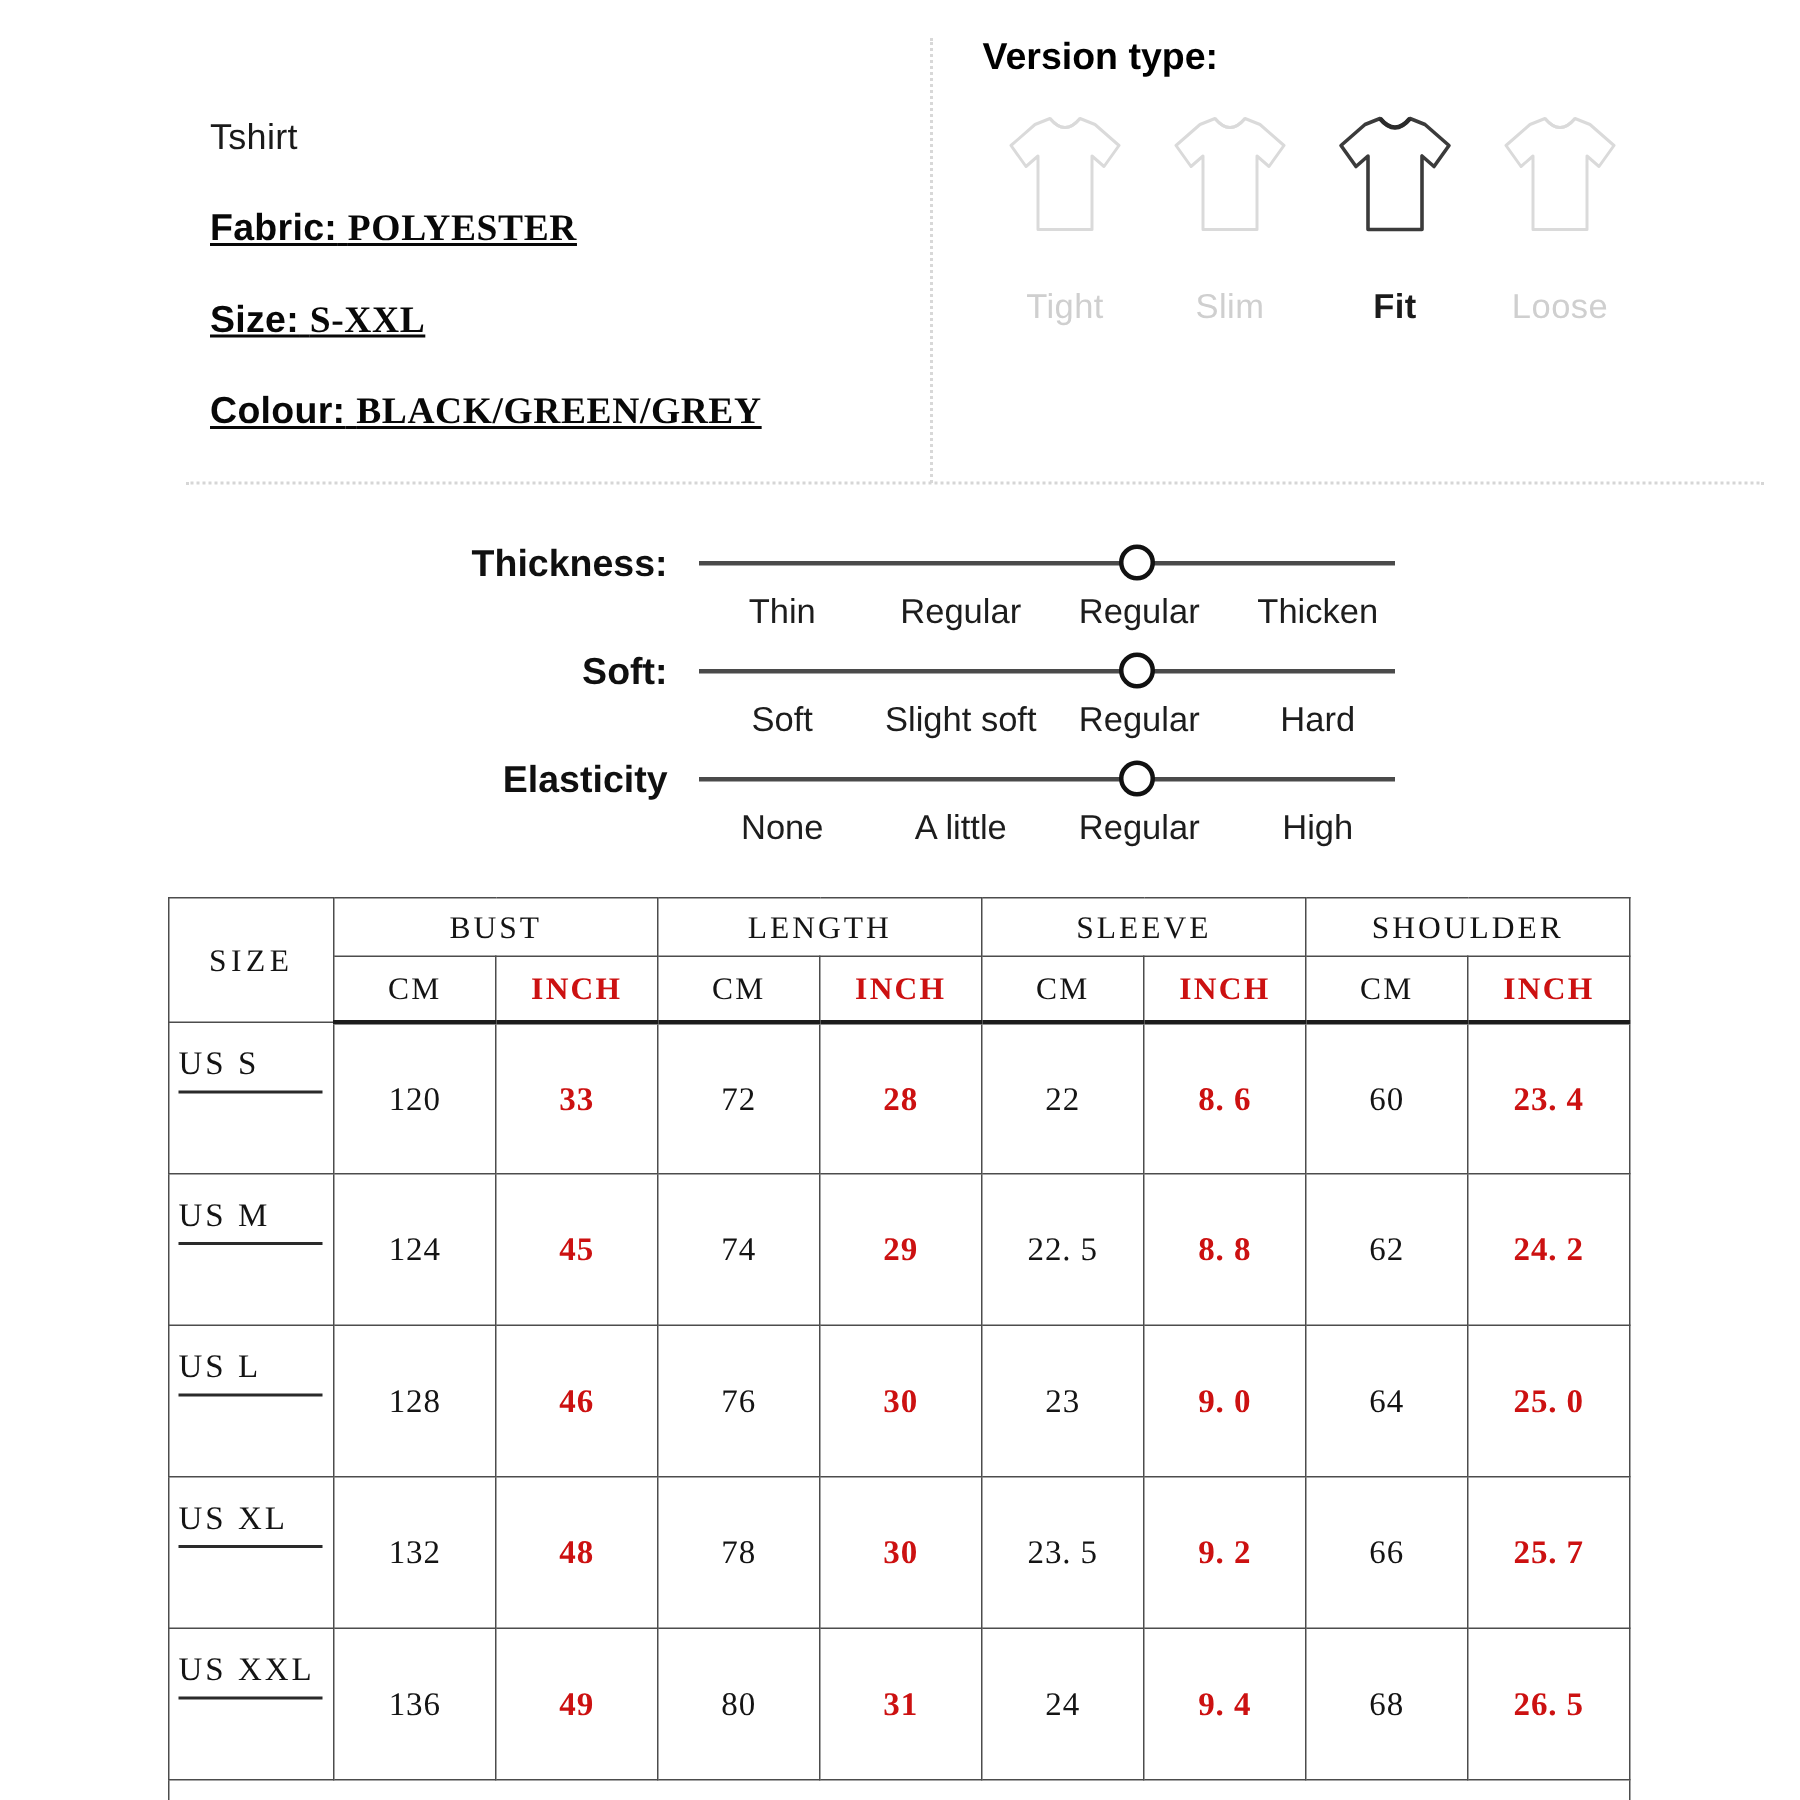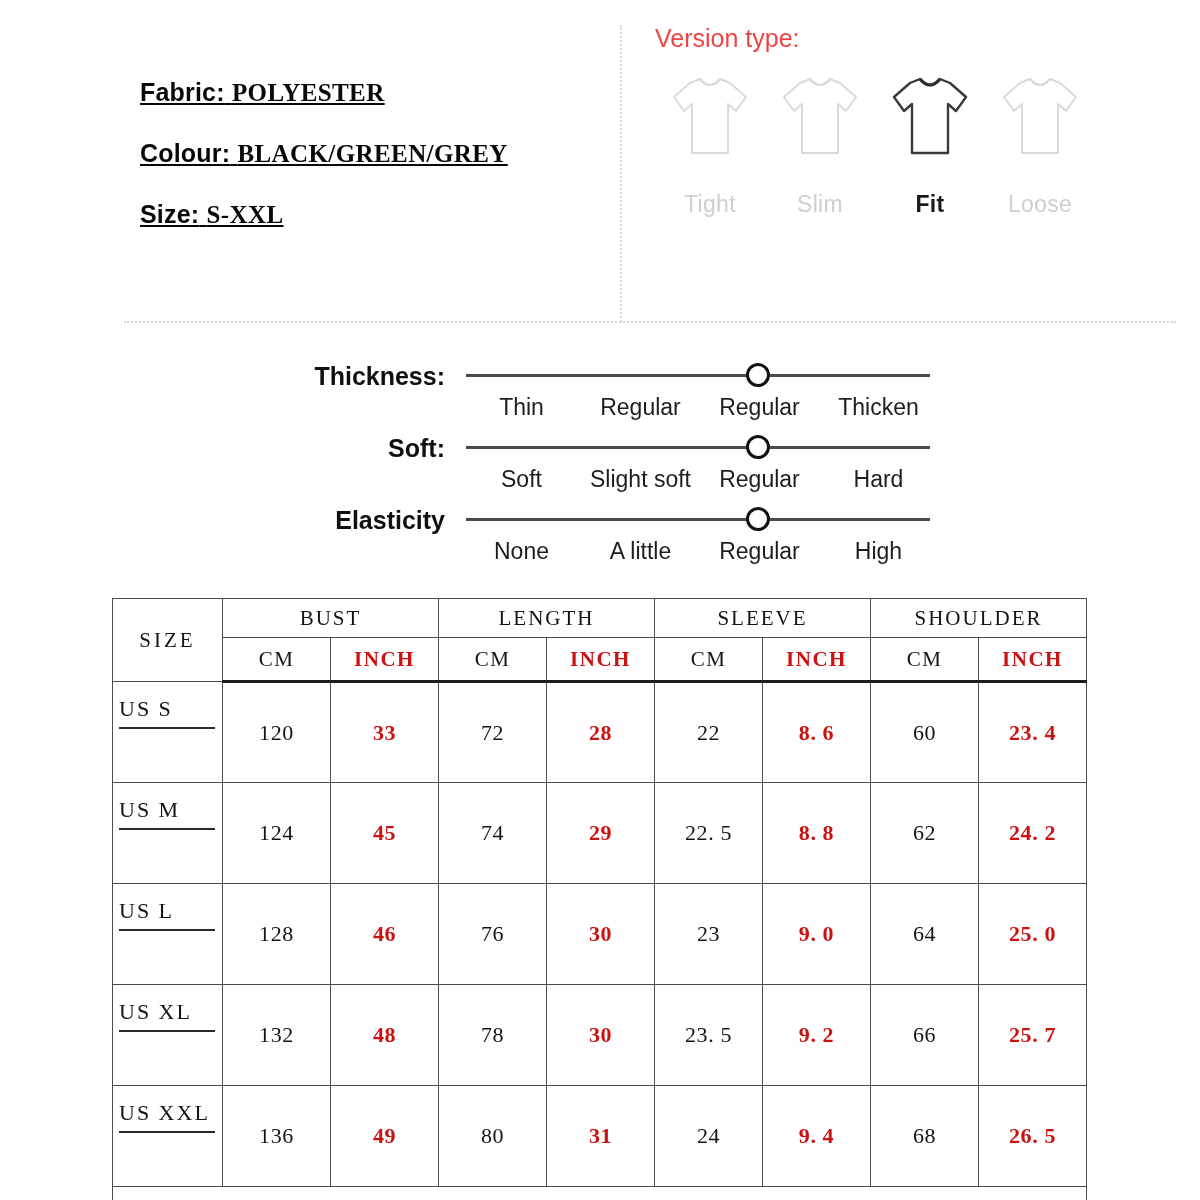--- a/index.html
+++ b/index.html
@@ -72,22 +72,22 @@
 
   
   #version-type {
     position: absolute;
     left: 655px;
     top: 24px;
     width: 470px;
   }
   #version-title {
     font-size: 25px;
-    font-weight: 400;
-    color: #ef4444;
+    font-weight: 700;
+    color: #000000;
     margin-bottom: 18px;
   }
   #version-options {
     display: flex;
     align-items: flex-end;
     gap: 0;
     width: 440px;
   }
   .version-option {
     width: 110px;
@@ -240,34 +240,35 @@
   }
   
   table.size-table tr.header-bottom td { border-bottom: 3px solid #1c1c1c; }
 </style>
 </head>
 <body>
 
 <div id="top-section">
 
   <div id="product-info">
+    <div class="line title">Tshirt</div>
 
     <div class="line spec">
       <span>Fabric:</span>
       <span class="val">POLYESTER</span>
     </div>
 
     <div class="line spec">
+      <span>Size:</span>
+      <span class="val">S-XXL</span>
+    </div>
+
+    <div class="line spec">
       <span>Colour:</span>
       <span class="val">BLACK/GREEN/GREY</span>
-    </div>
-
-    <div class="line spec">
-      <span>Size:</span>
-      <span class="val">S-XXL</span>
     </div>
   </div>
 
   <div id="divider-vertical"></div>
   <div id="divider-horizontal"></div>
 
   <div id="version-type">
     <div id="version-title">Version type:</div>
 
     <div id="version-options">

